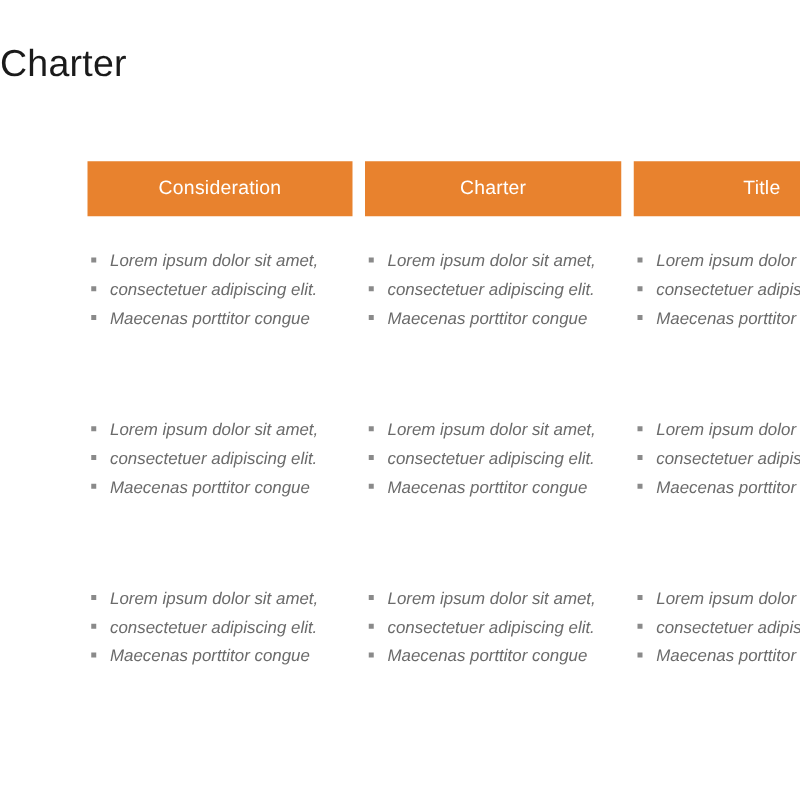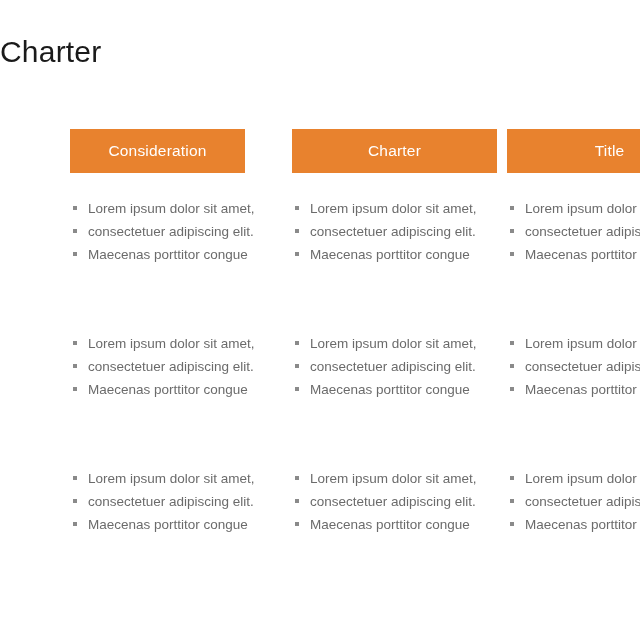--- a/index.html
+++ b/index.html
@@ -60,21 +60,21 @@
     align-items: center;
     justify-content: center;
   }
   .header-cell .label {
     color: #ffffff;
     font-size: 15.5px;
     font-weight: 400;
     letter-spacing: 0.2px;
     white-space: nowrap;
   }
-  .hc-0 { left: 0px;   width: 175px; align-items: center; }
+  .hc-0 { left: 0px;   width: 212px; align-items: center; }
   .hc-1 { left: 222px; width: 205px; }
   .hc-2 { left: 437px; width: 205px; }
 
   
   .body-row {
     position: relative;
     height: 135px;
   }
   .row-0 { margin-top: 24px; }
   .row-1 { margin-top: 0px; }
@@ -107,20 +107,21 @@
     color: #4a4a4a;
     line-height: 18px;
     text-align: left;
   }
 
   
   .cell {
     position: absolute;
     top: 0px;
     height: 135px;
+    font-style: italic;
   }
   .cell-0 { left: 130px; width: 212px; }
   .cell-1 { left: 352px; width: 205px; }
   .cell-2 { left: 567px; width: 205px; }
 
   .bullets {
     list-style: none;
     margin: 0;
     padding: 0;
   }

